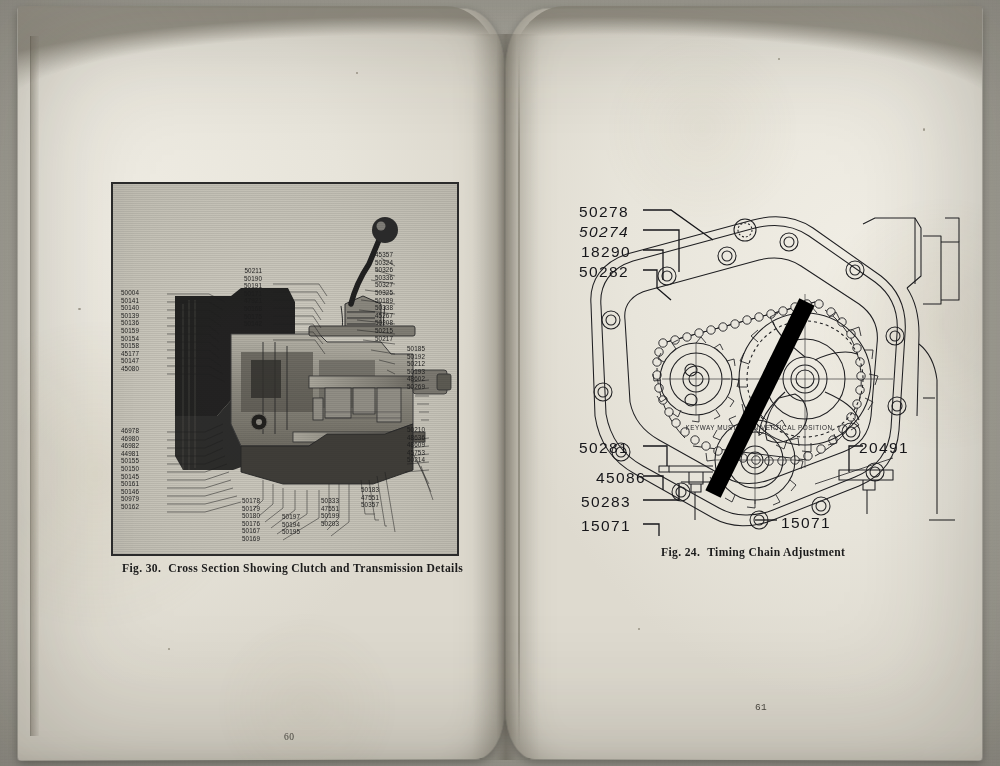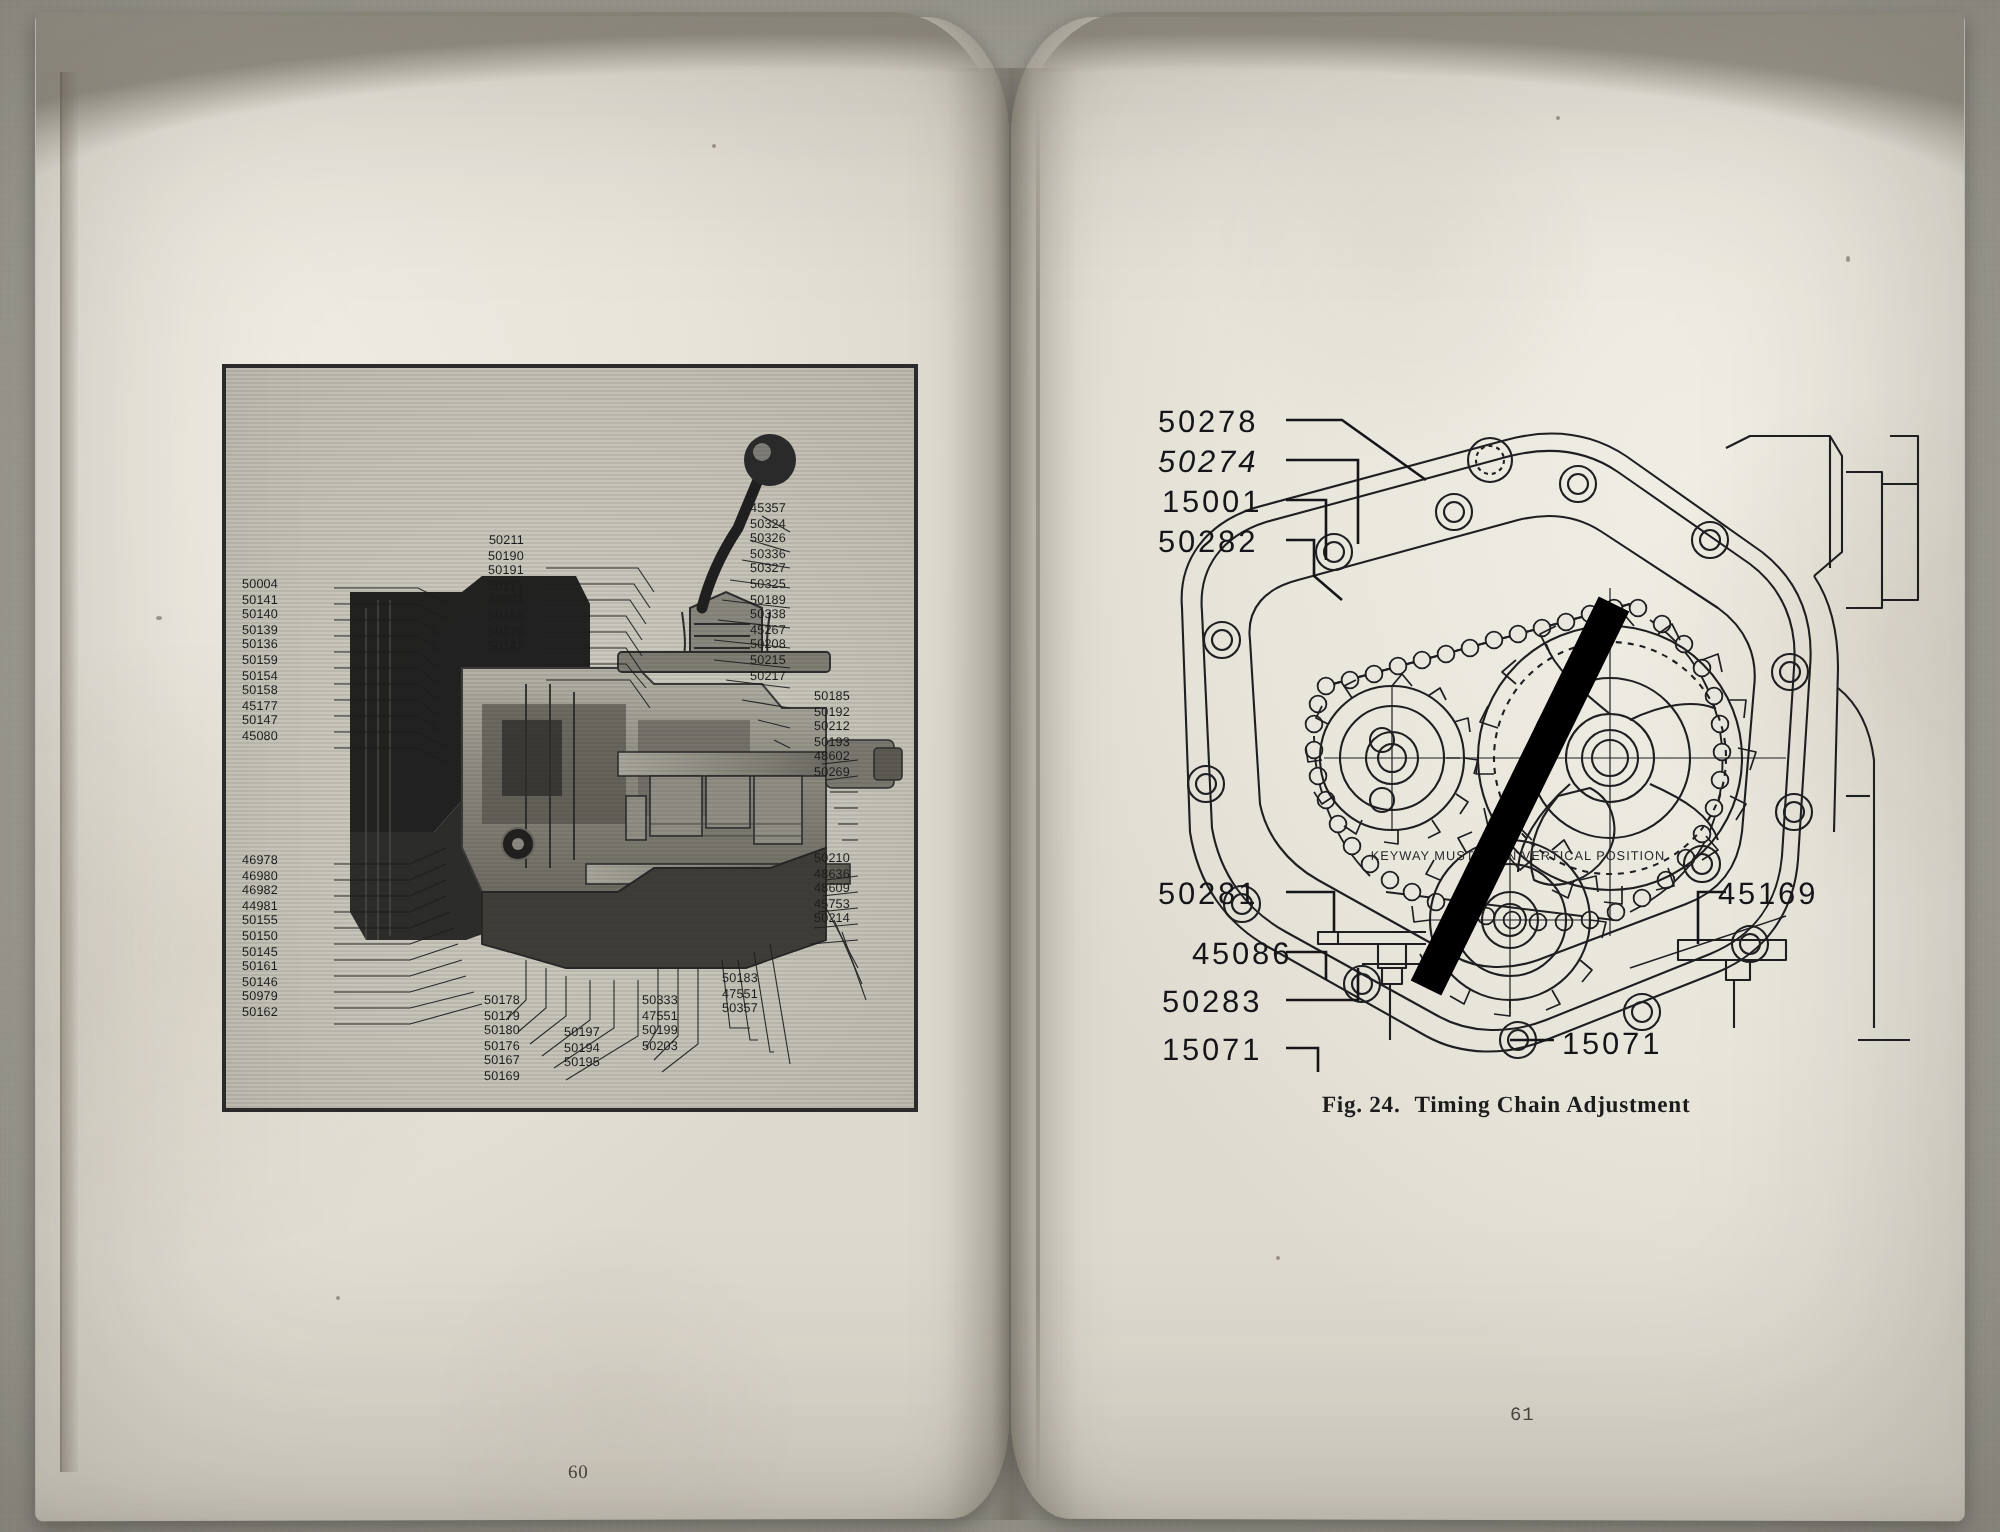--- a/index.html
+++ b/index.html
@@ -734,32 +734,35 @@
           <path d="M80 340 L96 340 L96 352"></path>
           <path d="M300 262 L286 262 L286 288"></path>
           <path d="M214 336 L192 336"></path>
         </g>
 
         <path d="M244 118 L150 310" stroke="#000000" stroke-width="17" stroke-linecap="butt"></path>
       </svg>
 
       <div class="big-lbl" style="left:16px; top:19px;">50278</div>
       <div class="big-lbl" style="left:16px; top:39px;font-style:italic;">50274</div>
-      <div class="big-lbl" style="left:18px; top:59px;">15001</div>
+      <div class="big-lbl" style="left:18px; top:59px;">18290</div>
       <div class="big-lbl" style="left:16px; top:79px;">50282</div>
 
       <div class="big-lbl" style="left:16px; top:255px;">50281</div>
       <div class="big-lbl" style="left:21px; top:285px;margin-left:12px;">45086</div>
       <div class="big-lbl" style="left:18px; top:309px;">50283</div>
       <div class="big-lbl" style="left:18px; top:333px;">15071</div>
 
-      <div class="big-lbl" style="left:296px; top:255px;">45169</div>
+      <div class="big-lbl" style="left:296px; top:255px;">20491</div>
       <div class="big-lbl" style="left:218px; top:330px;">15071</div>
     </div>
 
+    <div class="caption cap30">
+      <span class="fignum">Fig. 30.</span><span>Cross Section Showing Clutch and Transmission Details</span>
+    </div>
 
     <div class="caption cap31">
       <span class="fignum">Fig. 24.</span><span>Timing Chain Adjustment</span>
     </div>
 
     <div class="folio folio-left">60</div>
     <div class="folio folio-right">61</div>
 
   </div>
 

